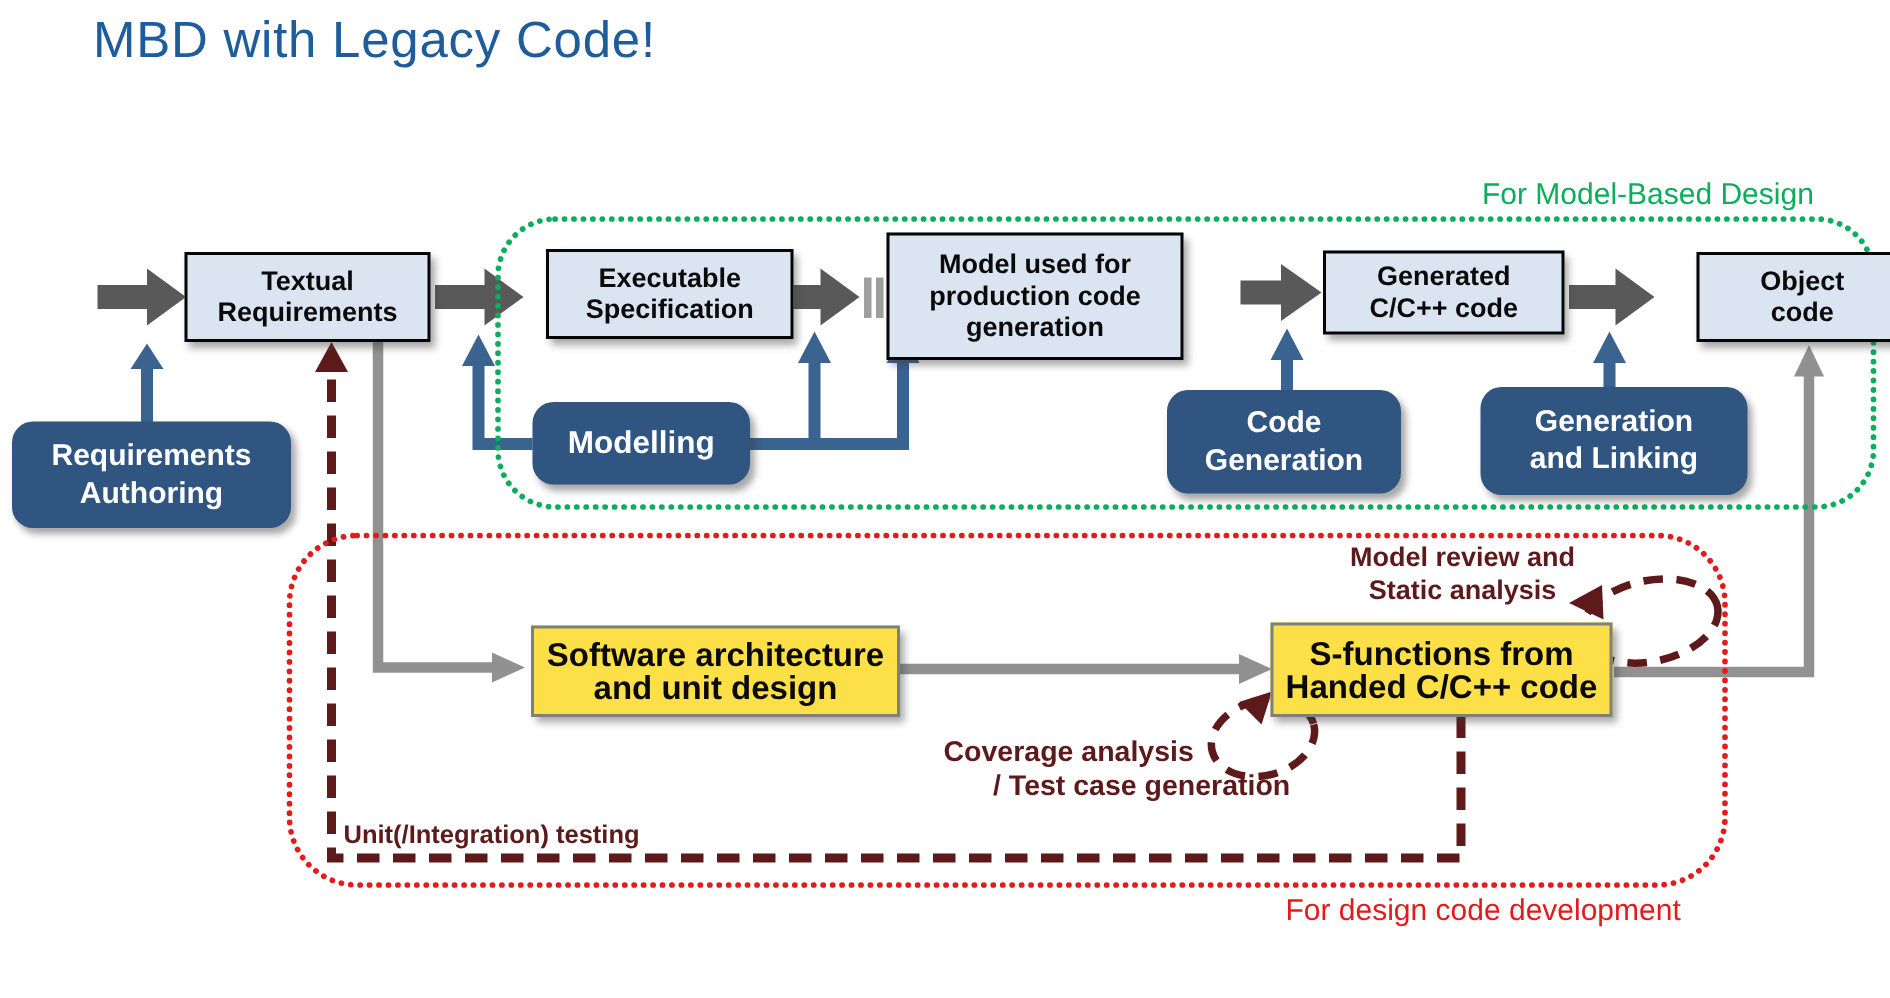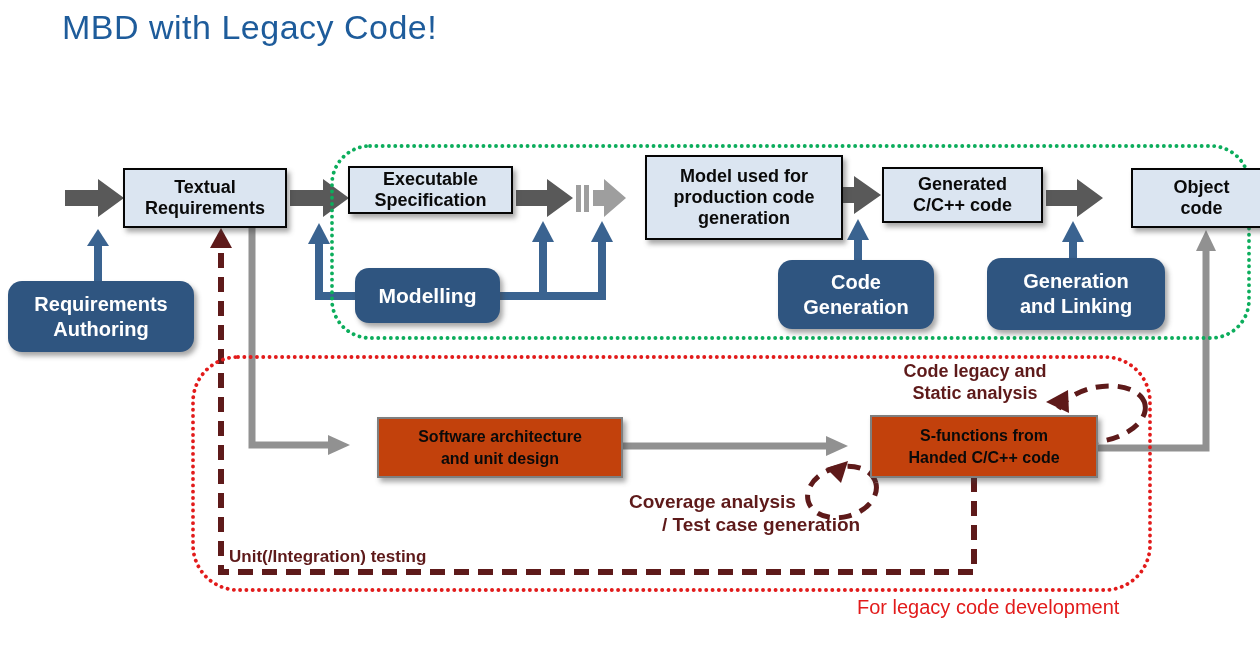--- a/index.html
+++ b/index.html
@@ -19,24 +19,24 @@
     font-size:18px;font-weight:bold;color:#0a0a0a;line-height:21px;
     box-shadow:3px 4px 5px rgba(60,60,60,0.45);box-sizing:border-box;
   }
   .activity-box{
     position:absolute;z-index:2;background:#2F5580;border-radius:14px;
     display:flex;align-items:center;justify-content:center;text-align:center;
     font-size:20px;font-weight:bold;color:#ffffff;line-height:25px;
     box-shadow:3px 4px 5px rgba(60,60,60,0.45);box-sizing:border-box;
   }
   .legacy-box{
-    position:absolute;z-index:2;background:#c2410c;border:2px solid #7F7F7F;
+    position:absolute;z-index:2;background:#fde047;border:2px solid #7F7F7F;
     display:flex;align-items:center;justify-content:center;text-align:center;
-    font-size:16px;font-weight:bold;color:#0a0a0a;line-height:22px;
-    box-shadow:3px 4px 5px rgba(60,60,60,0.45);box-sizing:border-box;margin-left:23px;
+    font-size:22px;font-weight:bold;color:#0a0a0a;line-height:22px;
+    box-shadow:3px 4px 5px rgba(60,60,60,0.45);box-sizing:border-box;
   }
   .region-label{position:absolute;z-index:2;font-size:20px;}
   .mbd-label{left:988px;top:119px;color:#0CAD5C;}
   .legacy-label{left:857px;top:596px;color:#E21B1B;}
   .maroon-label{position:absolute;z-index:3;color:#5E1A1A;font-weight:bold;}
   .unit-label{left:229px;top:547px;font-size:17px;}
   .review-label{left:880px;top:360px;width:190px;text-align:center;font-size:18px;line-height:22px;}
   .cov1{left:629px;top:491px;font-size:19px;}
   .cov2{left:662px;top:514px;font-size:19px;}
 </style>
@@ -119,44 +119,45 @@
       <ellipse cx="842" cy="492" rx="35" ry="25" fill="none" stroke="#5E1A1A" stroke-width="5" stroke-dasharray="13 9" transform="rotate(-15 842 492)"></ellipse>
       <polygon points="848,461 826,468 841,483" fill="#5E1A1A"></polygon>
     </g>
 
     <rect x="332" y="146" width="917" height="192" rx="38" fill="none" stroke="#0CAD5C" stroke-width="3.8" stroke-dasharray="0.1 6.2" stroke-linecap="round"></rect>
     <rect x="193" y="357" width="957" height="233" rx="45" fill="none" stroke="#E21B1B" stroke-width="3.8" stroke-dasharray="0.1 6.2" stroke-linecap="round"></rect>
   </svg>
 
   <div class="spec-box multiline" style="left:123px;top:168px;width:164px;height:60px">Textual
 Requirements</div>
-  <div class="spec-box multiline" style="left:348px;top:166px;width:165px;height:48px">Executable
+  <div class="spec-box multiline" style="left:364px;top:166px;width:165px;height:60px">Executable
 Specification</div>
-  <div class="spec-box multiline" style="left:645px;top:155px;width:198px;height:85px">Model used for
+  <div class="spec-box multiline" style="left:591px;top:155px;width:198px;height:85px">Model used for
 production code
 generation</div>
   <div class="spec-box multiline" style="left:882px;top:167px;width:161px;height:56px">Generated
 C/C++ code</div>
   <div class="spec-box multiline" style="left:1131px;top:168px;width:141px;height:60px">Object
 code</div>
 
   <div class="activity-box multiline" style="left:8px;top:281px;width:186px;height:71px">Requirements
 Authoring</div>
   <div class="activity-box" style="left:355px;top:268px;width:145px;height:55px;font-size:21px">Modelling</div>
   <div class="activity-box multiline" style="left:778px;top:260px;width:156px;height:69px">Code
 Generation</div>
   <div class="activity-box multiline" style="left:987px;top:258px;width:178px;height:72px">Generation
 and Linking</div>
 
   <div class="legacy-box multiline" style="left:354px;top:417px;width:246px;height:61px">Software architecture
 and unit design</div>
   <div class="legacy-box multiline" style="left:847px;top:415px;width:228px;height:63px">S-functions from
 Handed C/C++ code</div>
 
-  <div class="maroon-label review-label multiline">Code legacy and
+  <div class="maroon-label review-label multiline">Model review and
 Static analysis</div>
   <div class="maroon-label cov1">Coverage analysis</div>
   <div class="maroon-label cov2">/ Test case generation</div>
   <div class="maroon-label unit-label">Unit(/Integration) testing</div>
 
-  <div class="region-label legacy-label">For legacy code development</div>
+  <div class="region-label mbd-label">For Model-Based Design</div>
+  <div class="region-label legacy-label">For design code development</div>
 
 </div>
 
 </body></html>

